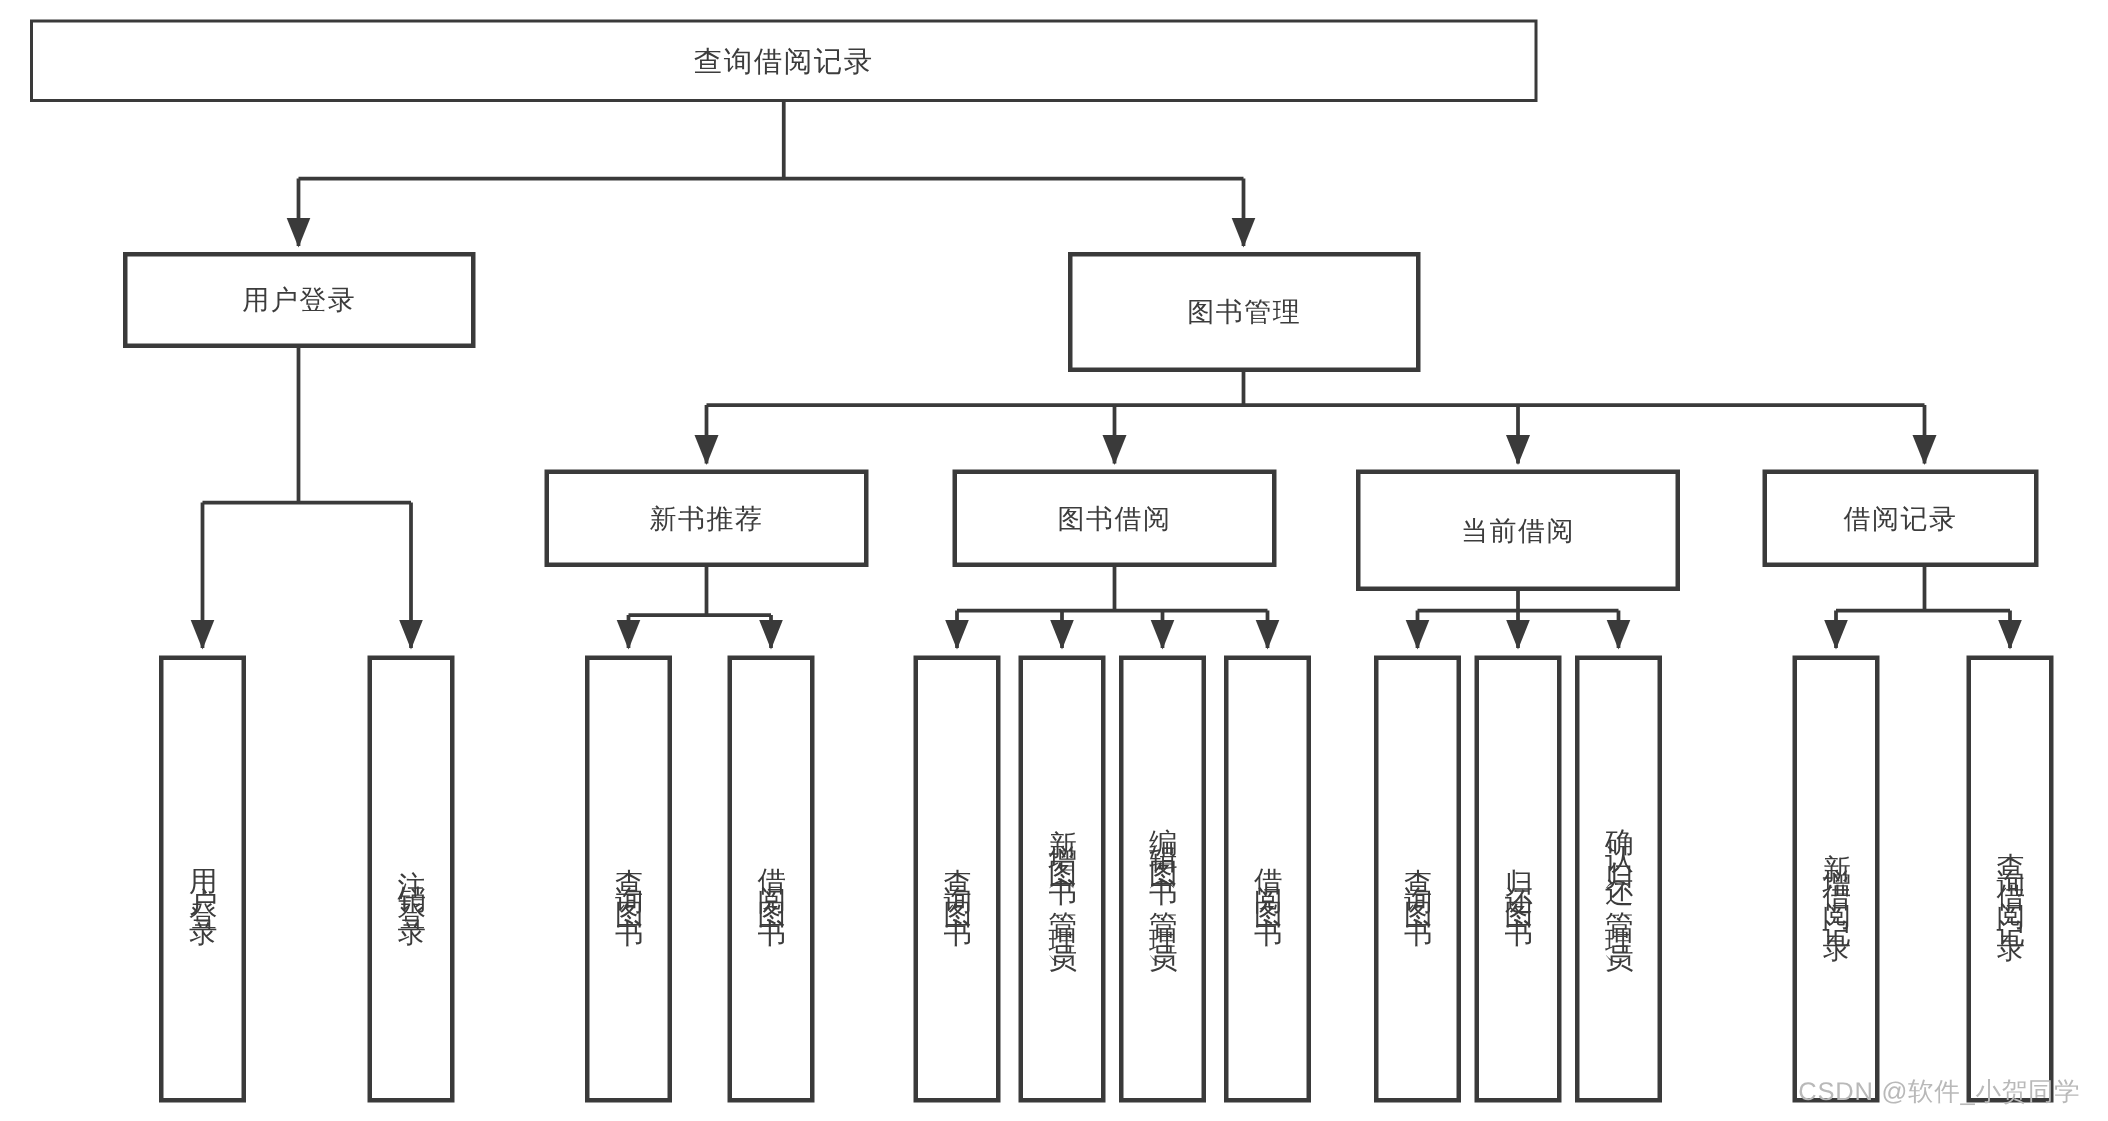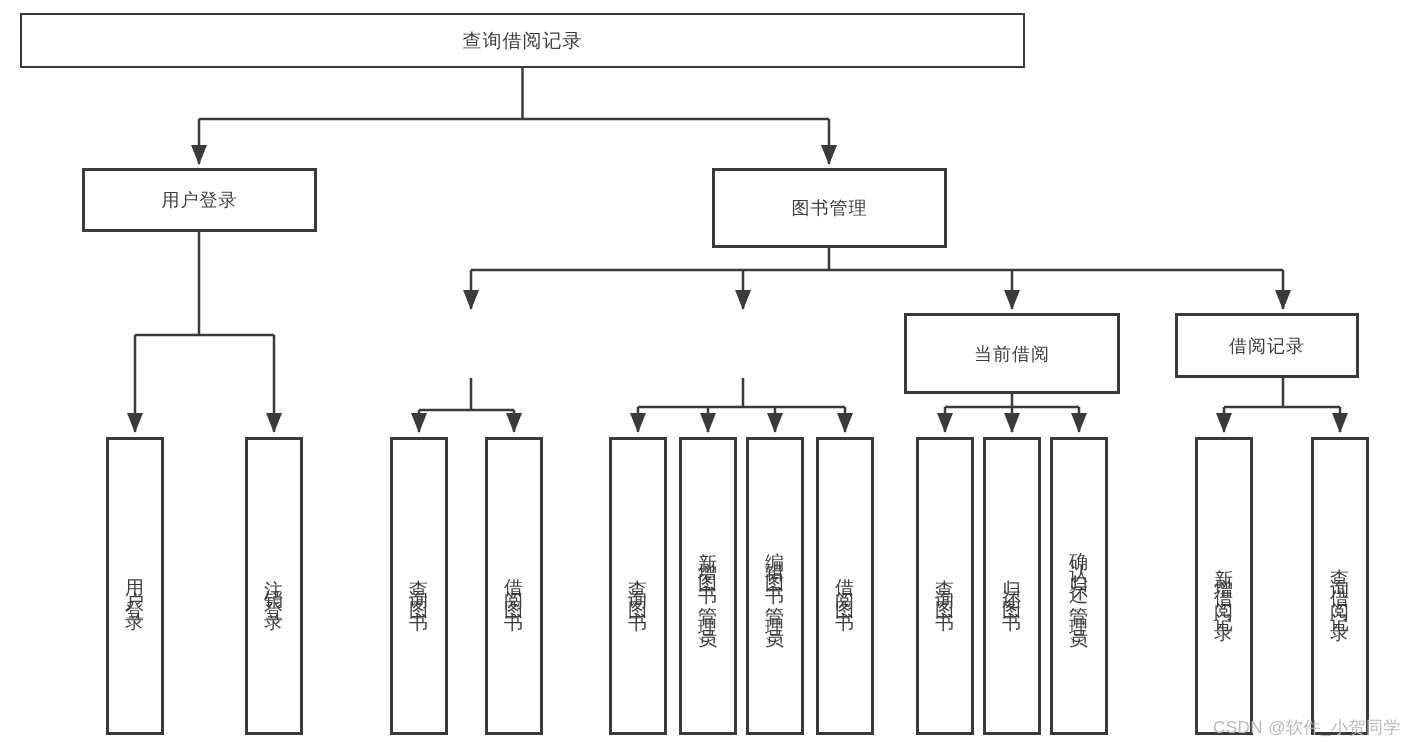--- a/index.html
+++ b/index.html
@@ -21,21 +21,21 @@
     z-index:2; color:#3c3c3c;
   }
   .root-node { border-width:2px; font-size:19px; letter-spacing:1px; }
   .h-node { font-size:18px; letter-spacing:1px; }
   .v-node { top:437px; width:58px; height:298px; }
   .v-node span {
     writing-mode:vertical-rl; text-orientation:mixed;
     font-size:19px; letter-spacing:11px; line-height:1;
   }
   .watermark {
-    position:absolute; top:716px; right:4px; z-index:5;
+    position:absolute; top:716px; right:18px; z-index:5;
     font-size:17px; color:#b9b9b9; letter-spacing:0.5px;
     white-space:nowrap;
   }
 </style>
 </head>
 <body>
 
 <div class="canvas">
 
   <svg class="wires" viewBox="0 0 1405 747">
@@ -106,20 +106,26 @@
     <span>查询借阅记录</span>
   </div>
 
   <div class="node h-node" style="left:82px;top:168px;width:235px;height:64px">
     <span>用户登录</span>
   </div>
   <div class="node h-node" style="left:712px;top:168px;width:235px;height:80px">
     <span>图书管理</span>
   </div>
 
+  <div class="node h-node" style="left:363px;top:313px;width:216px;height:65px">
+    <span>新书推荐</span>
+  </div>
+  <div class="node h-node" style="left:635px;top:313px;width:216px;height:65px">
+    <span>图书借阅</span>
+  </div>
   <div class="node h-node" style="left:904px;top:313px;width:216px;height:81px">
     <span>当前借阅</span>
   </div>
   <div class="node h-node" style="left:1175px;top:313px;width:184px;height:65px">
     <span>借阅记录</span>
   </div>
 
   <div class="node v-node" style="left:106px">
     <span>用户登录</span>
   </div>

